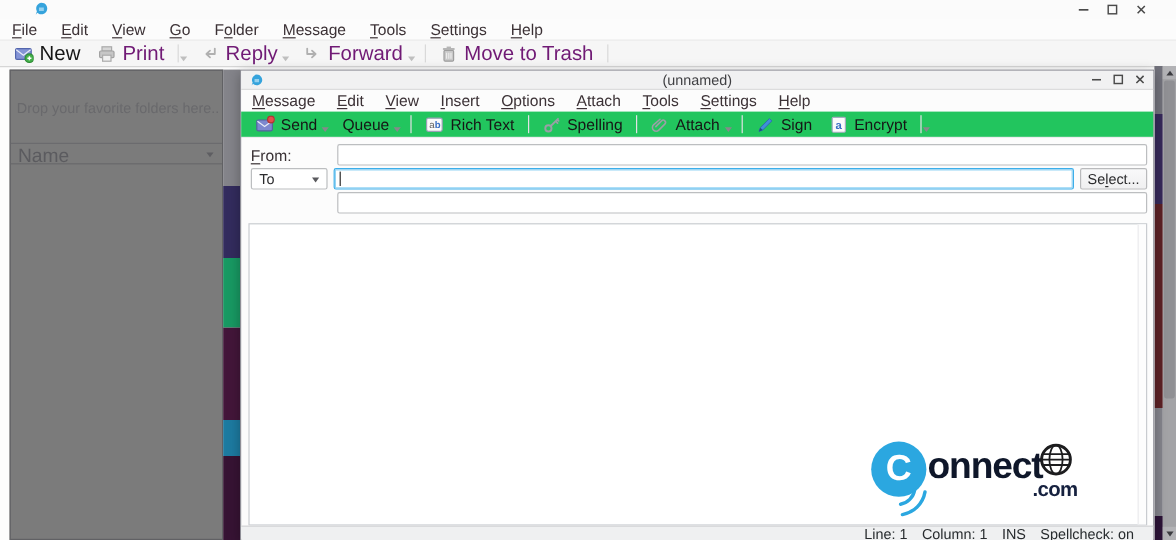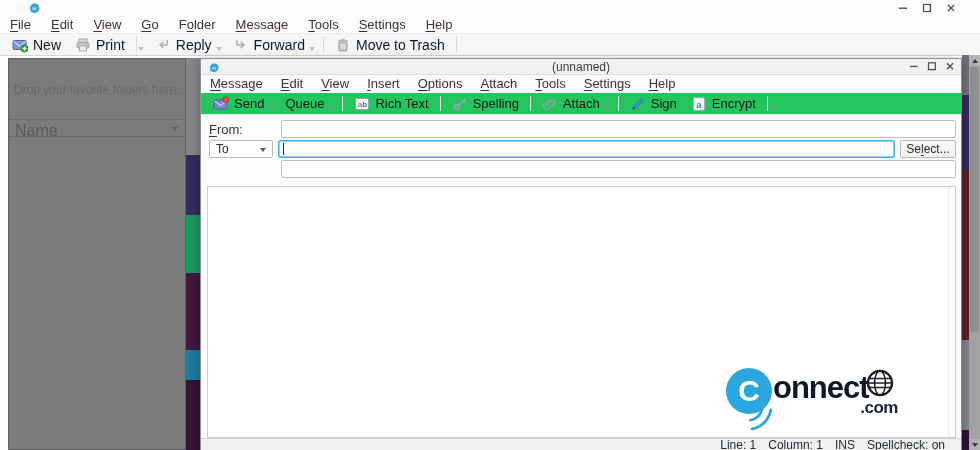--- a/index.html
+++ b/index.html
@@ -13,23 +13,23 @@
   .main-titlebar .win-icon{position:absolute;left:28px;top:1px;}
   .win-controls{position:absolute;top:2px;display:flex;align-items:center;gap:13px;}
   .main-controls{right:24px;}
   .win-controls span{display:inline-flex;align-items:center;justify-content:center;width:11px;height:12px;cursor:default;}
 
   .main-menubar{position:absolute;left:0;top:16px;width:980px;height:17px;display:flex;align-items:center;
     padding-left:0;font-size:13px;color:#3c3236;background:#fcfcfc;}
   .menu-item{padding:0 10px;line-height:17px;white-space:nowrap;}
 
   .main-toolbar{position:absolute;left:0;top:33px;width:980px;height:23px;background:#f6f6f6;
-    border-top:1px solid #ececec;border-bottom:1px solid #d6d6d6;display:flex;align-items:center;padding-left:5px;font-size:14px;}
+    border-top:1px solid #ececec;border-bottom:1px solid #d6d6d6;display:flex;align-items:center;padding-left:5px;font-size:17px;}
   .tb-btn{display:inline-flex;align-items:center;gap:5px;padding:0 7px;height:100%;color:#161616;white-space:nowrap;}
-  .tb-btn.disabled{color:#0f172a;}
+  .tb-btn.disabled{color:#701a75;}
   .tb-icon{display:inline-flex;width:16px;height:16px;}
   .tb-caret{width:0;height:0;border-left:3.5px solid transparent;border-right:3.5px solid transparent;
     border-top:4px solid #87898b;margin:8px 4px 0 -3px;}
   .tb-caret.disabled{border-top-color:#bfbfbf;}
   .tb-sep{width:1px;height:15px;background:#d9d9d9;margin:0 4px;}
 
   
   .sidebar{position:absolute;left:8px;top:58px;width:178px;height:392px;background:#7b7b7b;
     border:1px solid #616164;}
   .fav-zone{position:absolute;left:0;top:0;width:100%;height:60px;}

